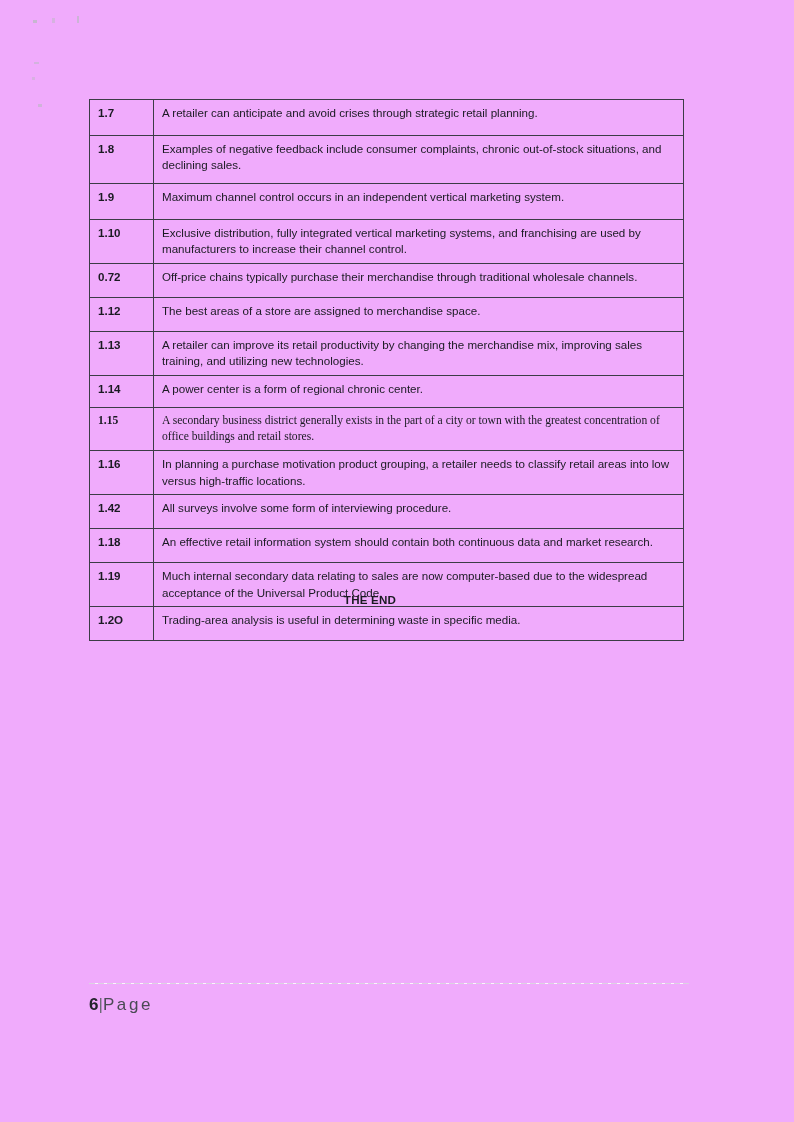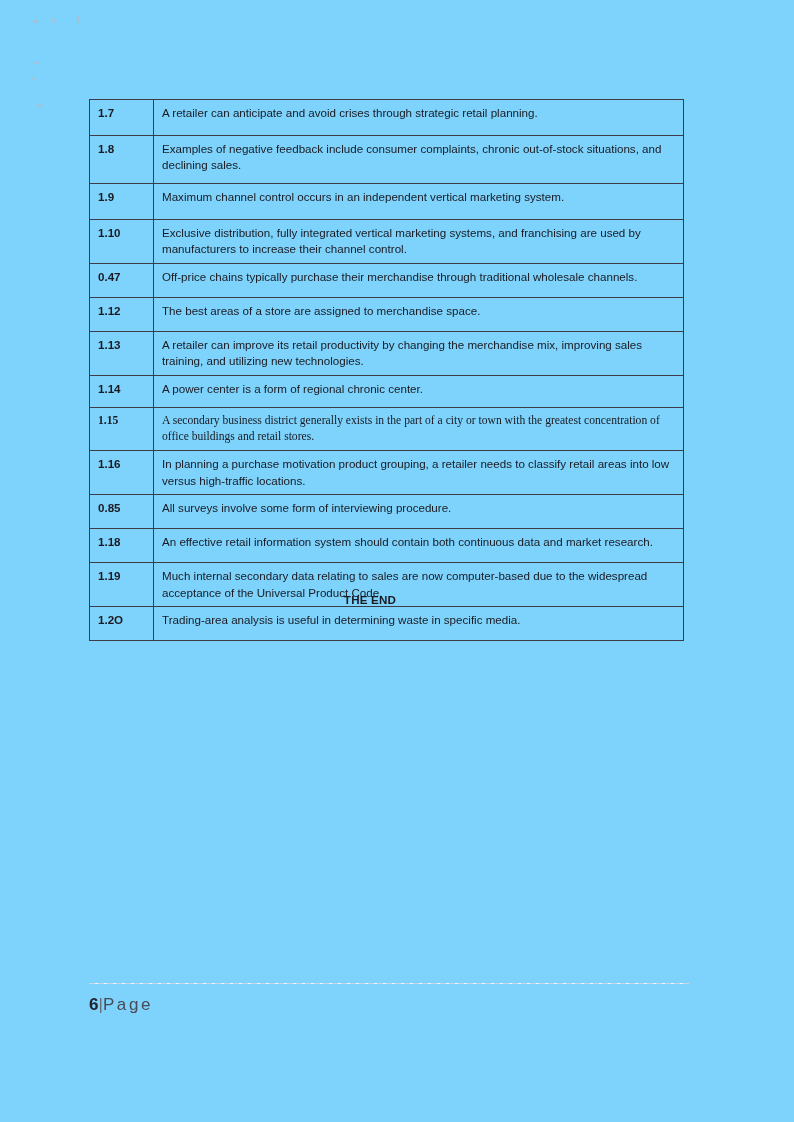--- a/index.html
+++ b/index.html
@@ -12,21 +12,21 @@
     height: 1122px;
     position: relative;
     font-family: "Liberation Sans", sans-serif;
     color: #1a1a22;
     overflow: hidden;
   }
 
   .page {
     position: absolute;
     inset: 0;
-    background: #7dd3fc;
+    background: #f0abfc;
   }
 
   
   .speck {
     position: absolute;
     background: #b9b9c2;
     opacity: 0.75;
   }
   .speck.s1 { left: 33px;  top: 20px;  width: 4px; height: 3px; }
   .speck.s2 { left: 52px;  top: 18px;  width: 3px; height: 5px; opacity: .5; }
@@ -132,21 +132,21 @@
           </tr>
           <tr style="height: 36px;">
             <td class="num">1.9</td>
             <td class="txt">Maximum channel control occurs in an independent vertical marketing system.</td>
           </tr>
           <tr style="height: 38px;">
             <td class="num">1.10</td>
             <td class="txt">Exclusive distribution, fully integrated vertical marketing systems, and franchising are used by manufacturers to increase their channel control.</td>
           </tr>
           <tr style="height: 34px;">
-            <td class="num">0.47</td>
+            <td class="num">0.72</td>
             <td class="txt">Off-price chains typically purchase their merchandise through traditional wholesale channels.</td>
           </tr>
           <tr style="height: 34px;">
             <td class="num">1.12</td>
             <td class="txt">The best areas of a store are assigned to merchandise space.</td>
           </tr>
           <tr style="height: 34px;">
             <td class="num">1.13</td>
             <td class="txt">A retailer can improve its retail productivity by changing the merchandise mix, improving sales training, and utilizing new technologies.</td>
           </tr>
@@ -156,21 +156,21 @@
           </tr>
           <tr style="height: 38px; font-family: Liberation Serif, serif;">
             <td class="num">1.15</td>
             <td class="txt">A secondary business district generally exists in the part of a city or town with the greatest concentration of office buildings and retail stores.</td>
           </tr>
           <tr style="height: 34px;">
             <td class="num">1.16</td>
             <td class="txt">In planning a purchase motivation product grouping, a retailer needs to classify retail areas into low versus high-traffic locations.</td>
           </tr>
           <tr style="height: 34px;">
-            <td class="num">0.85</td>
+            <td class="num">1.42</td>
             <td class="txt">All surveys involve some form of interviewing procedure.</td>
           </tr>
           <tr style="height: 34px;">
             <td class="num">1.18</td>
             <td class="txt">An effective retail information system should contain both continuous data and market research.</td>
           </tr>
           <tr style="height: 34px;">
             <td class="num">1.19</td>
             <td class="txt">Much internal secondary data relating to sales are now computer-based due to the widespread acceptance of the Universal Product Code.</td>
           </tr>

